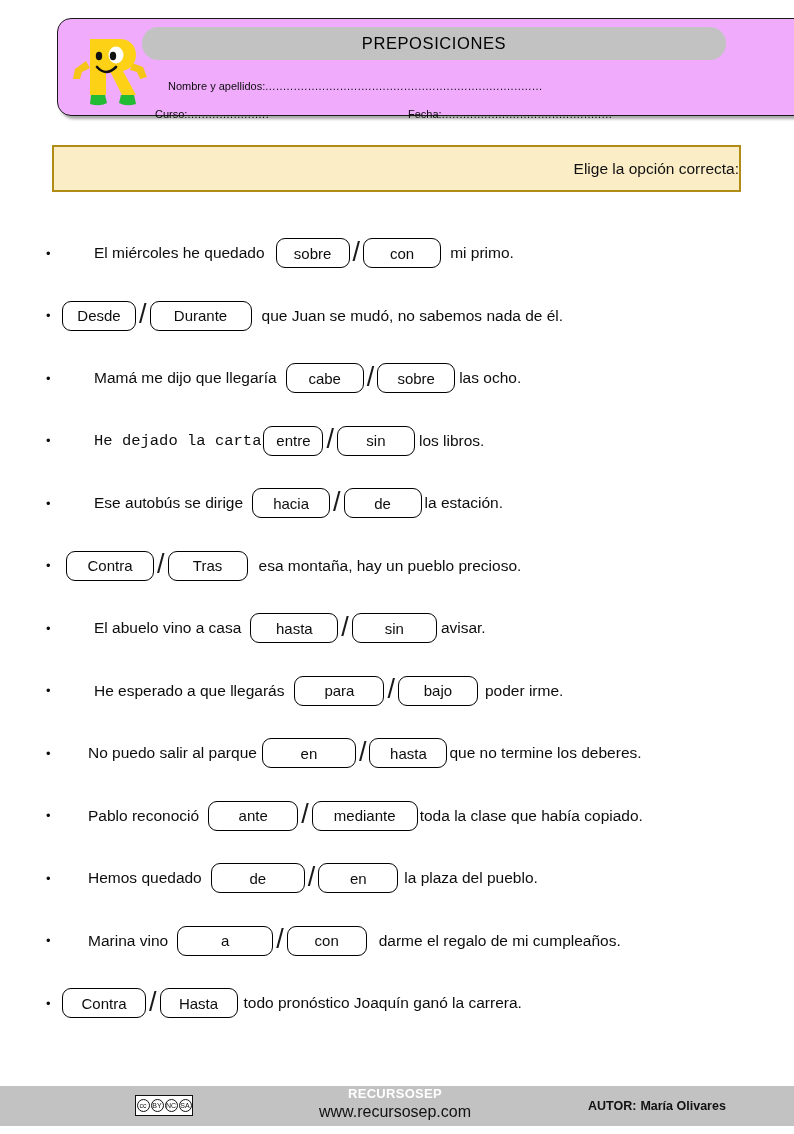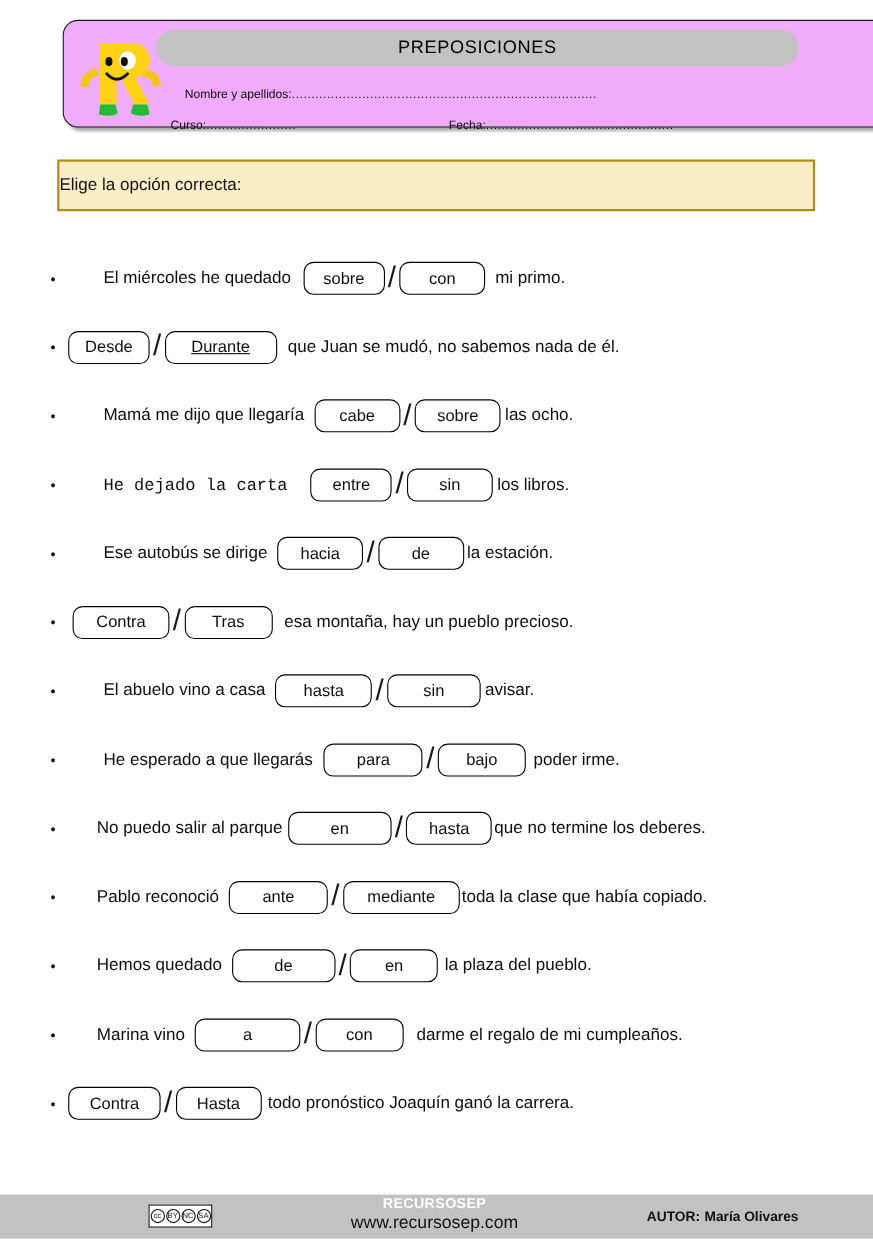--- a/index.html
+++ b/index.html
@@ -70,21 +70,21 @@
     position: absolute;
     left: 52px;
     top: 145px;
     width: 689px;
     height: 47px;
     background: #fbeec7;
     border: 2px solid #b08b16;
     box-sizing: border-box;
     display: flex;
     align-items: center;
-    justify-content: flex-start;
+    justify-content: flex-end;
   }
   .instruction-text {
     font-size: 15.5px;
     color: #111;
   }
 
   
   .exercises {
     position: absolute;
     left: 46px;
@@ -260,35 +260,35 @@
       <span class="opt-box" style="width: 74px; margin-left: 11px;">sobre</span>
       <span class="slash" style="margin: 0px 3px;">/</span>
       <span class="opt-box" style="width: 78px;">con</span>
       <span class="ex-post" style="padding-left: 9px;">mi primo.</span>
     </div>
     <div class="ex-row">
       <span class="bullet">•</span>
       <span class="ex-pre" style="padding-left: 0px;"></span>
       <span class="opt-box" style="width: 74px; margin-left: 2px;">Desde</span>
       <span class="slash" style="margin: 0px 3px;">/</span>
-      <span class="opt-box" style="width: 102px; text-decoration: underline;">Durante</span>
+      <span class="opt-box" style="width: 102px;">Durante</span>
       <span class="ex-post" style="padding-left: 10px;">que Juan se mudó, no sabemos nada de él.</span>
     </div>
     <div class="ex-row">
       <span class="bullet">•</span>
       <span class="ex-pre" style="padding-left: 34px;">Mamá me dijo que llegaría</span>
       <span class="opt-box" style="width: 78px; margin-left: 9px;">cabe</span>
       <span class="slash" style="margin: 0px 3px;">/</span>
       <span class="opt-box" style="width: 78px;">sobre</span>
       <span class="ex-post" style="padding-left: 4px;">las ocho.</span>
     </div>
     <div class="ex-row">
       <span class="bullet">•</span>
       <span class="ex-pre" style="padding-left: 34px; font-family: Liberation Mono, monospace;">He dejado la carta</span>
-      <span class="opt-box" style="width: 74px; margin-left: 21px; text-align: right;">entre</span>
+      <span class="opt-box" style="width: 60px; margin-left: 2px; text-align: right;">entre</span>
       <span class="slash" style="margin: 0px 3px;">/</span>
       <span class="opt-box" style="width: 78px;">sin</span>
       <span class="ex-post" style="padding-left: 4px;">los libros.</span>
     </div>
     <div class="ex-row">
       <span class="bullet">•</span>
       <span class="ex-pre" style="padding-left: 34px;">Ese autobús se dirige</span>
       <span class="opt-box" style="width: 78px; margin-left: 9px;">hacia</span>
       <span class="slash" style="margin: 0px 3px;">/</span>
       <span class="opt-box" style="width: 78px;">de</span>

